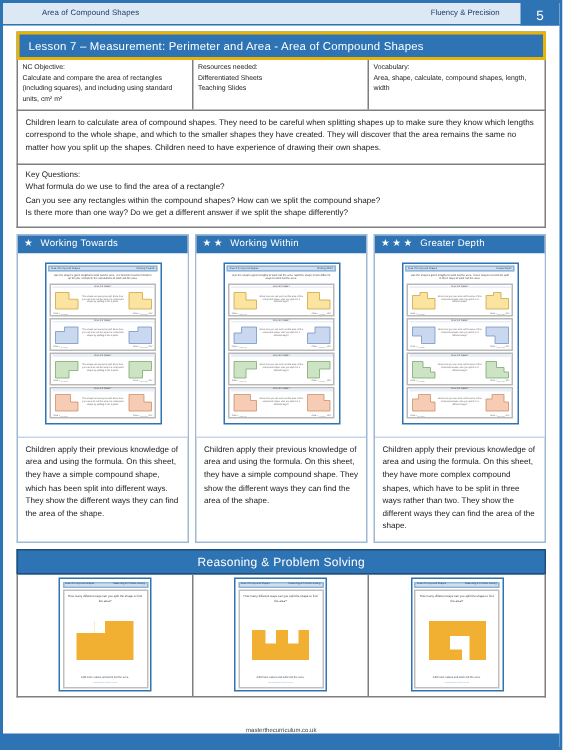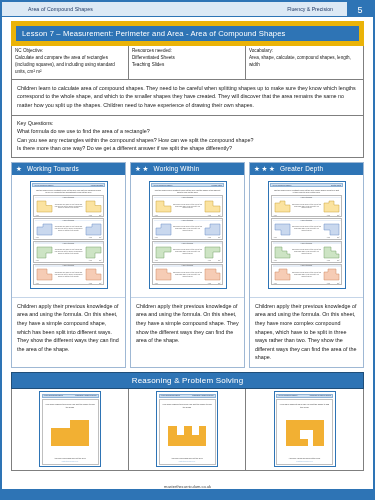--- a/index.html
+++ b/index.html
@@ -44,21 +44,21 @@
   .body {
     padding: 4px 9px 0 9px;
   }
 
   
   .lesson-title {
     background: #2e74b5;
     color: #ffffff;
     font-size: 7.6px;
     padding: 3px 6px;
-    border: 5px solid #eab308;
+    border: 2px solid #eab308;
     letter-spacing: .15px;
   }
 
   
   .info-row {
     display: flex;
     border: 1px solid #7f7f7f;
     border-top: none;
   }
   .info-cell {

